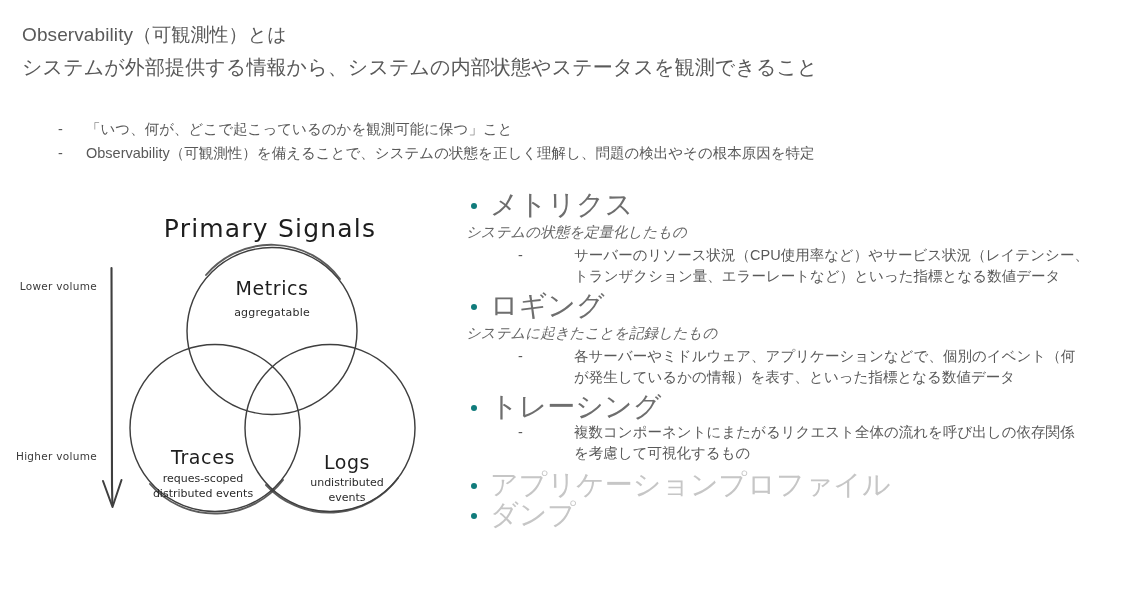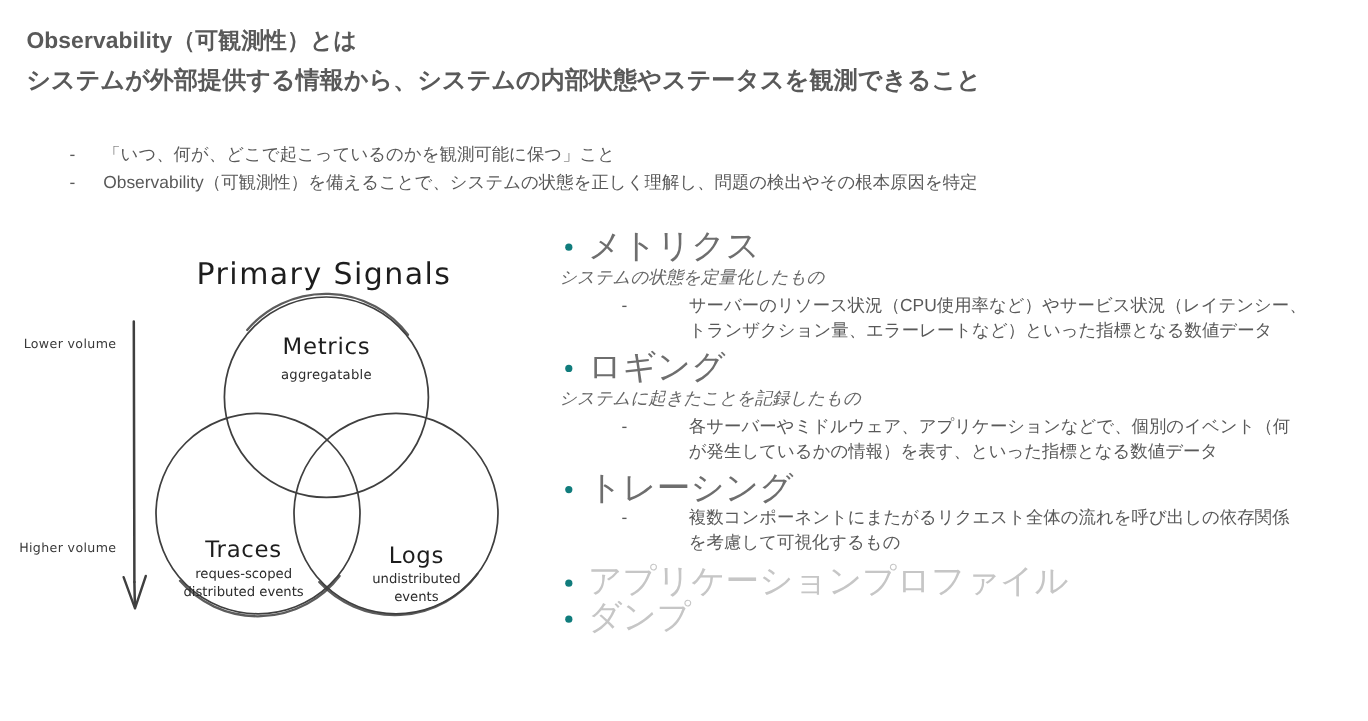--- a/index.html
+++ b/index.html
@@ -16,21 +16,20 @@
     color: #595959;
     -webkit-font-smoothing: antialiased;
   }
 
   
   #header {
     position: absolute;
     left: 22px;
     top: 20px;
     width: 1090px;
-    font-weight: bold;
   }
   .title-line1 {
     font-size: 19px;
     line-height: 30px;
     color: #595959;
     white-space: nowrap;
     letter-spacing: 0.1px;
   }
   .title-line2 {
     font-size: 20px;
@@ -93,21 +92,21 @@
   }
   .signal-head .bullet {
     position: absolute;
     left: 5px;
     top: 13px;
     width: 6px;
     height: 6px;
     border-radius: 50%;
     background: #107c7c;
   }
-  .signal-head.faded { color: #c6c6c6; font-family: Liberation Serif, serif; }
+  .signal-head.faded { color: #c6c6c6; }
 
   .signal-desc {
     padding-left: 0px;
     font-size: 14.5px;
     line-height: 25px;
     color: #666666;
     white-space: nowrap;
     font-style: italic;
   }
 

